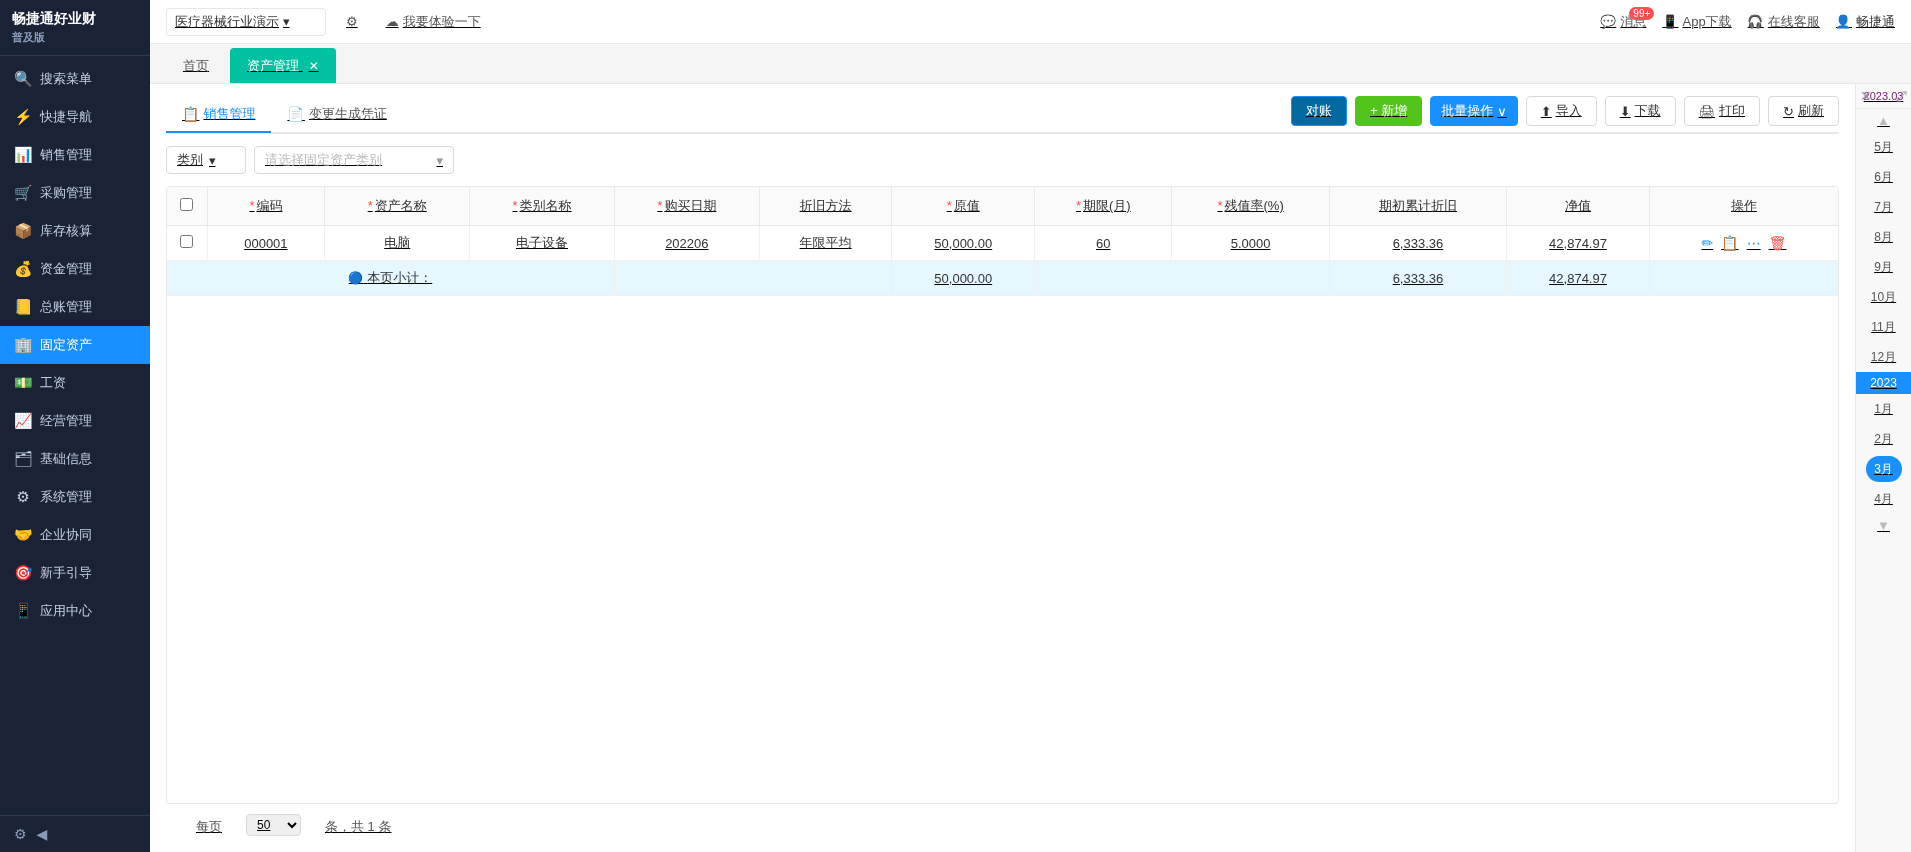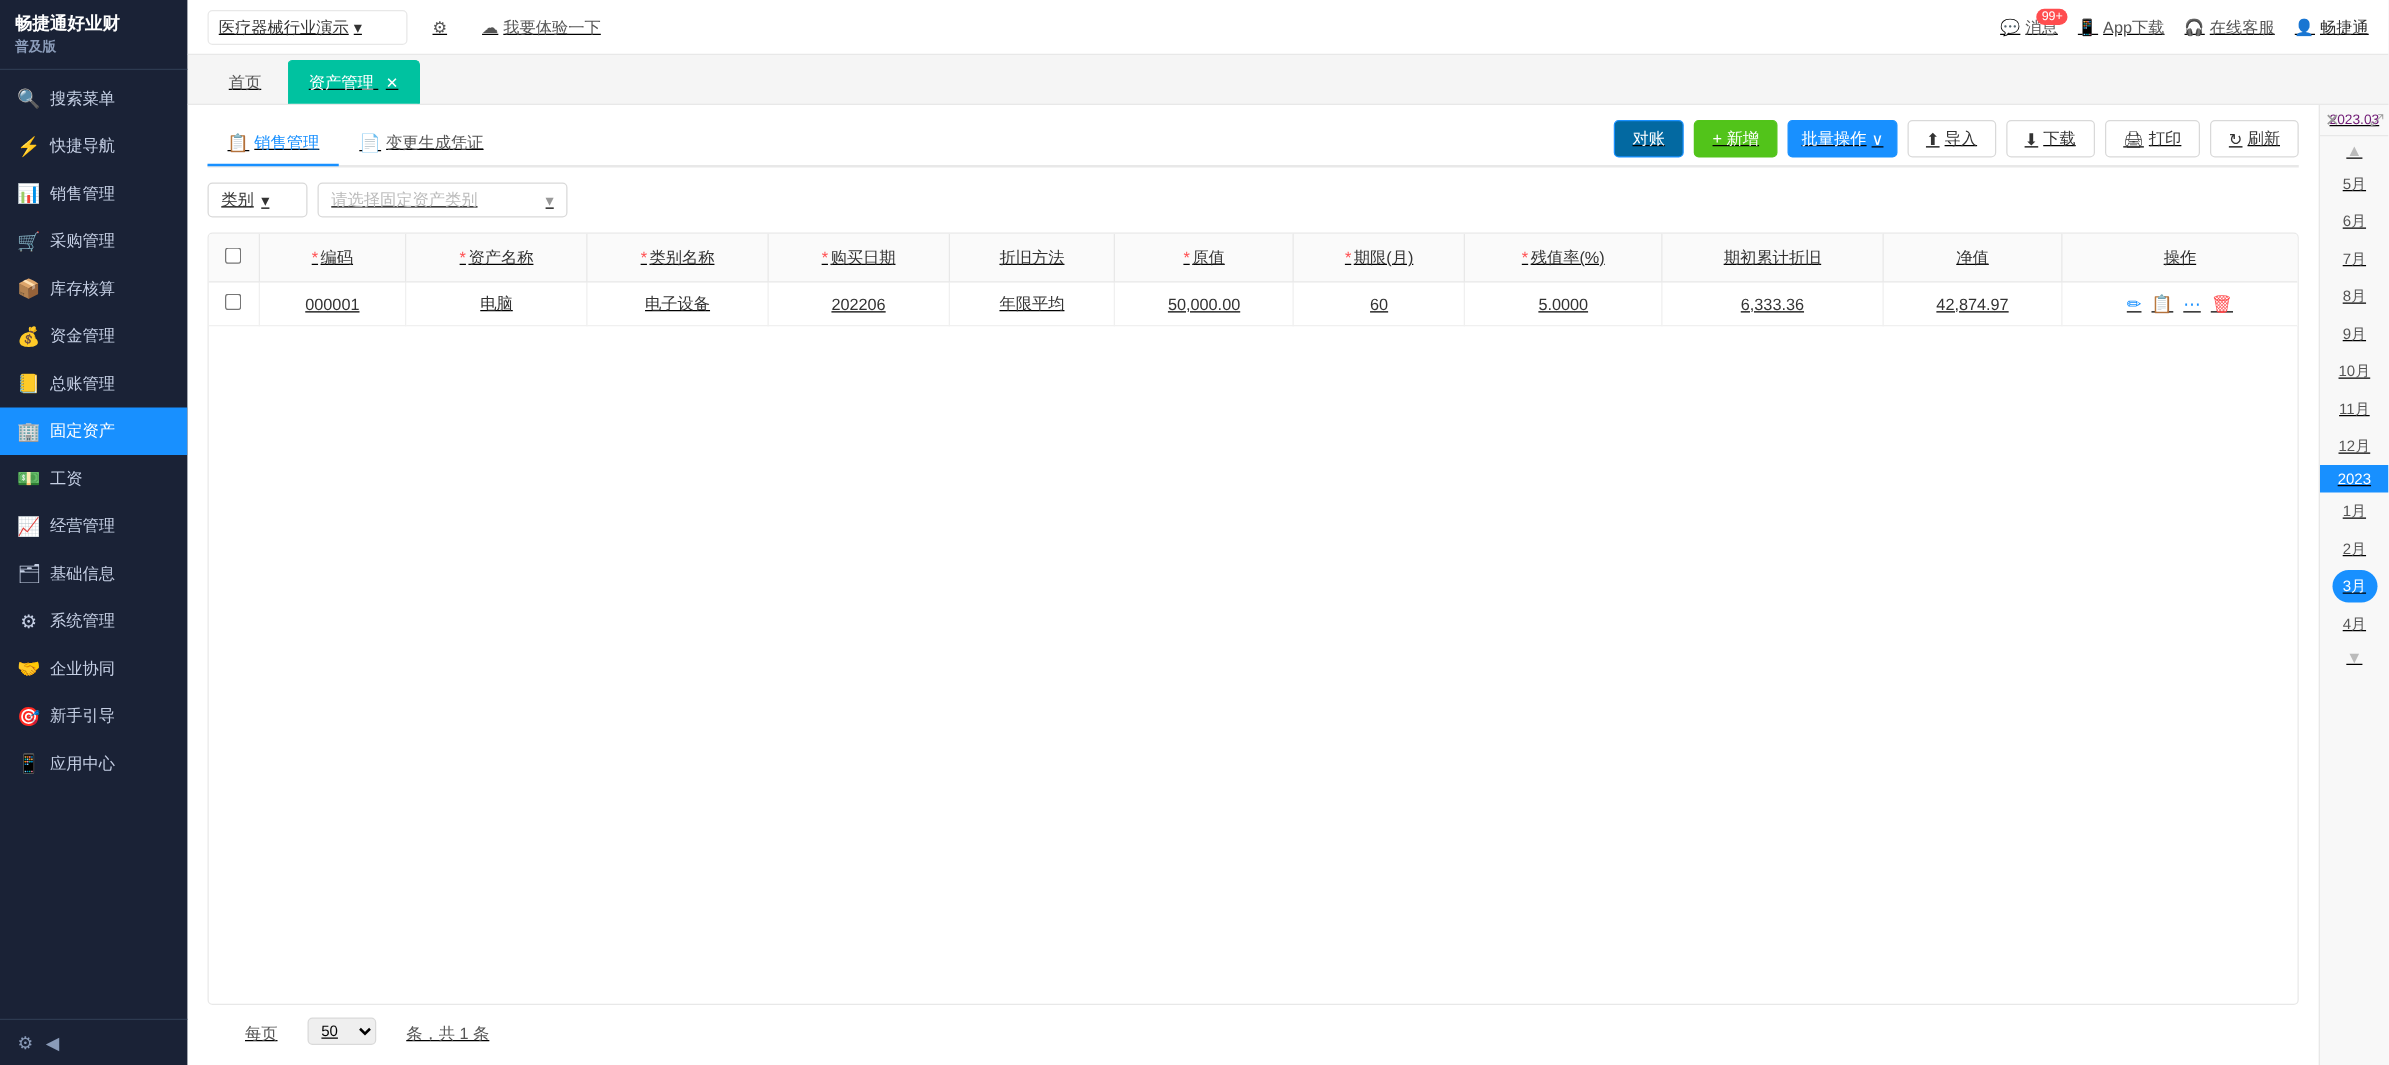--- a/index.html
+++ b/index.html
@@ -584,20 +584,32 @@
               <td>42,874.97</td>
               <td>
                 <div class="action-icons">
                   <span class="action-icon" title="编辑">✏</span>
                   <span class="action-icon" title="复制">📋</span>
                   <span class="action-icon" title="更多">⋯</span>
                   <span class="action-icon danger" title="删除">🗑</span>
                 </div>
               </td>
             </tr>
+            <tr class="subtotal">
+              <td colspan="4">
+                <span style="color:#1890ff; font-size:12px;">🔵</span>
+                <span>本页小计：</span>
+              </td>
+              <td colspan="2"></td>
+              <td>50,000.00</td>
+              <td colspan="2"></td>
+              <td>6,333.36</td>
+              <td>42,874.97</td>
+              <td></td>
+            </tr>
           </tbody>
         </table>
       </div>
 
       <div class="pagination">
         <span>每页</span>
         <select class="page-size-select">
           <option>50</option>
           <option>10</option>
           <option>20</option>

